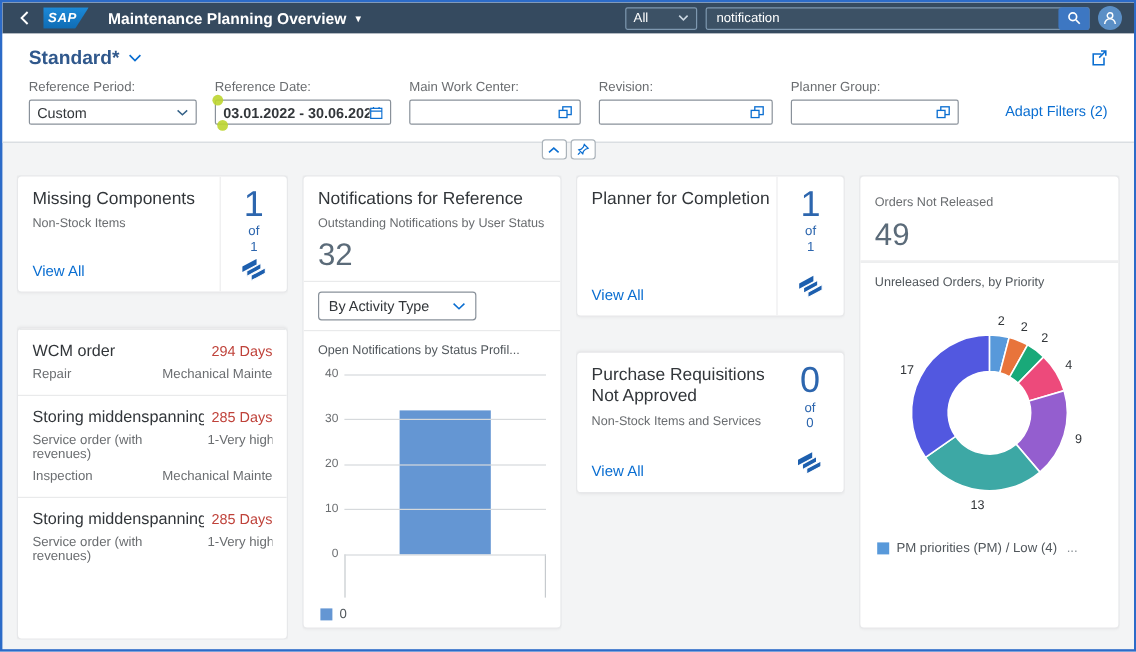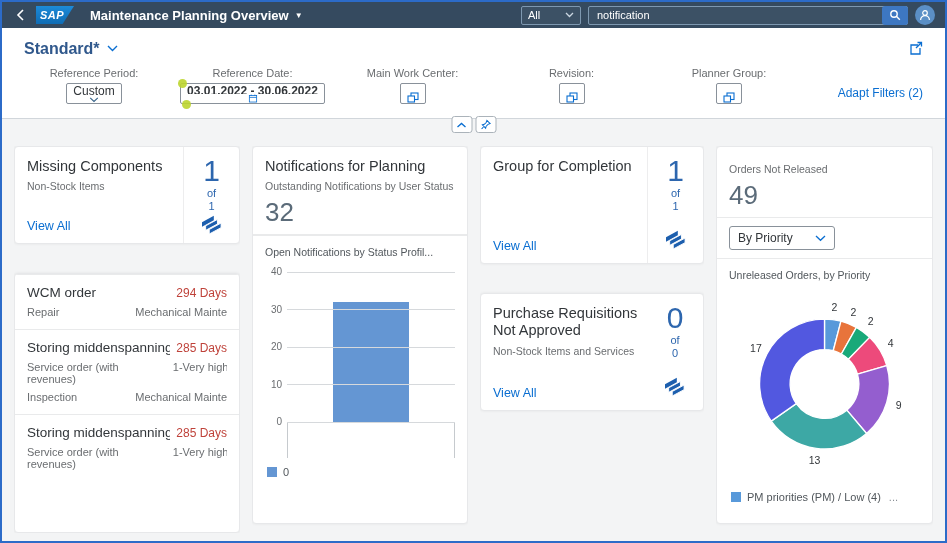--- a/index.html
+++ b/index.html
@@ -32,25 +32,25 @@
     align-items:center; justify-content:center; cursor:pointer; margin-right:-1px; }
   .avatar { width:20px; height:20px; border-radius:50%; background:#5B8FC6; display:flex;
     align-items:center; justify-content:center; cursor:pointer; }
   
   .panel { background:#fff; border-bottom:1px solid #D1D6DB; }
   .variant-row { display:flex; align-items:center; padding:9px 22px 0 22px; height:32px; }
   .variant-title { font-size:16px; font-weight:600; color:#30588C; display:flex; align-items:center; gap:7px; cursor:pointer; }
   .variant-title .caret { color:#0A6ED1; }
   .share-btn { margin-left:auto; cursor:pointer; display:flex; }
   .filters-row { display:flex; align-items:flex-end; padding:7px 22px 14px 22px; gap:15px; }
-  .fgroup { display:flex; flex-direction:column;align-items:center; }
+  .fgroup { display:flex; flex-direction:column; }
   .flabel { font-size:11px; color:#6A6D70; margin-bottom:4px; }
   .fctrl { height:21px; border:1px solid #89919A; border-radius:2px; background:#fff;
     display:flex; align-items:center; font-size:12px; color:#32363A; padding:0 6px;
-    justify-content:space-between; cursor:pointer; position:relative;flex-direction:column; }
+    justify-content:space-between; cursor:pointer; position:relative; }
   .fctrl .txt { white-space:nowrap; overflow:hidden; }
   .date-val { font-weight:600; }
   .adapt-link { margin-left:auto; font-size:12px; color:#0A6ED1; margin-bottom:4px; cursor:pointer; white-space:nowrap; }
   .anno-dot { position:absolute; width:9px; height:9px; border-radius:50%; background:#BCD52F; opacity:.9; z-index:6; }
   
   .fb-btns { position:absolute; top:114px; left:50%; transform:translateX(-50%); display:flex; gap:3px; z-index:5; }
   .fb-btn { width:21px; height:17px; background:#fff; border:1px solid #ABB3BA; border-radius:3px;
     display:flex; align-items:center; justify-content:center; cursor:pointer; }
   
   .dash { display:flex; gap:12px; padding:27px 12px 0 12px; height:414px; overflow:hidden; }
@@ -290,25 +290,33 @@
           <span class="r">1-Very high</span>
         </div>
 
       </div>
     </div>
   </div>
 
   <div class="col col2">
     <div class="card an-card">
       <div class="an-head">
-        <div class="card-title">Notifications for Planning</div>
+        <div class="card-title">Notifications for Reference</div>
         <div class="card-sub">Outstanding Notifications by User Status</div>
         <div class="an-kpi">32</div>
       </div>
       <div class="an-divider"></div>
+      <div class="an-dd-row">
+        <div class="dd">
+          <span>By Activity Type</span>
+          <svg width="11" height="7" viewBox="0 0 11 7">
+              <polyline points="1,1 5.5,5.3 10,1" fill="none" stroke="#0A6ED1" stroke-width="1.3"></polyline>
+            </svg>
+        </div>
+      </div>
       <div class="an-divider"></div>
       <div class="chart-area">
         <div class="chart-title">Open Notifications by Status Profil...</div>
         <div class="bar-wrap">
           <div class="yaxis">
               <div class="ytick" style="top: 144px;">0</div>
               <div class="ytick" style="top: 106.5px;">10</div>
               <div class="ytick" style="top: 69px;">20</div>
               <div class="ytick" style="top: 31.5px;">30</div>
               <div class="ytick" style="top: -6px;">40</div>
@@ -327,21 +335,21 @@
           <span class="swatch" id="bar-legend-swatch" style="background: rgb(100, 150, 211);"></span>
           <span>0</span>
         </div>
       </div>
     </div>
   </div>
 
   <div class="col col3">
     <div class="card kpi-card">
       <div class="kpi-main">
-        <div class="card-title">Group for Completion</div>
+        <div class="card-title">Planner for Completion</div>
         <div class="view-all">View All</div>
       </div>
       <div class="kpi-strip bordered">
         <div class="kpi-num">1</div>
         <div class="kpi-of">of</div>
         <div class="kpi-total">1</div>
         <div class="kpi-icon">
           <svg width="22" height="20" viewBox="0 0 24 22">
             <g fill="#1D5FAE">
               <path d="M1 9 L14 2 L14 7 L1 14 Z"></path>
@@ -376,28 +384,20 @@
     </div>
   </div>
 
   <div class="col col4">
     <div class="card an-card">
       <div class="an-head">
         <div class="card-sub">Orders Not Released</div>
         <div class="an-kpi">49</div>
       </div>
       <div class="an-divider"></div>
-      <div class="an-dd-row">
-        <div class="dd" style="width:106px;">
-          <span>By Priority</span>
-          <svg width="11" height="7" viewBox="0 0 11 7">
-              <polyline points="1,1 5.5,5.3 10,1" fill="none" stroke="#0A6ED1" stroke-width="1.3"></polyline>
-            </svg>
-        </div>
-      </div>
       <div class="an-divider"></div>
       <div class="chart-area">
         <div class="chart-title">Unreleased Orders, by Priority</div>
         <div class="donut-box">
           <svg width="200" height="198" viewBox="0 0 200 198" id="donut-svg">
               <path d="M 100.00 31.00 A 68 68 0 0 1 117.25 33.22 L 109.13 64.18 A 36 36 0 0 0 100.00 63.00 Z" fill="#5899DA" stroke="#fff" stroke-width="1.4"></path>
               <text x="110.4" y="22.2" text-anchor="middle" font-size="11" fill="#32363A">2</text>
               <path d="M 117.25 33.22 A 68 68 0 0 1 133.37 39.75 L 117.67 67.63 A 36 36 0 0 0 109.13 64.18 Z" fill="#E8743B" stroke="#fff" stroke-width="1.4"></path>
               <text x="130.4" y="27.4" text-anchor="middle" font-size="11" fill="#32363A">2</text>
               <path d="M 133.37 39.75 A 68 68 0 0 1 147.31 50.15 L 125.04 73.14 A 36 36 0 0 0 117.67 67.63 Z" fill="#19A979" stroke="#fff" stroke-width="1.4"></path>

